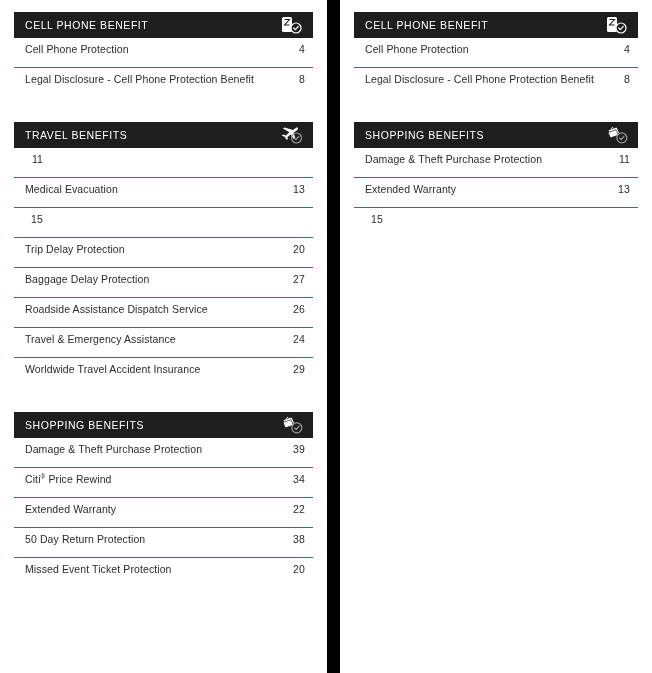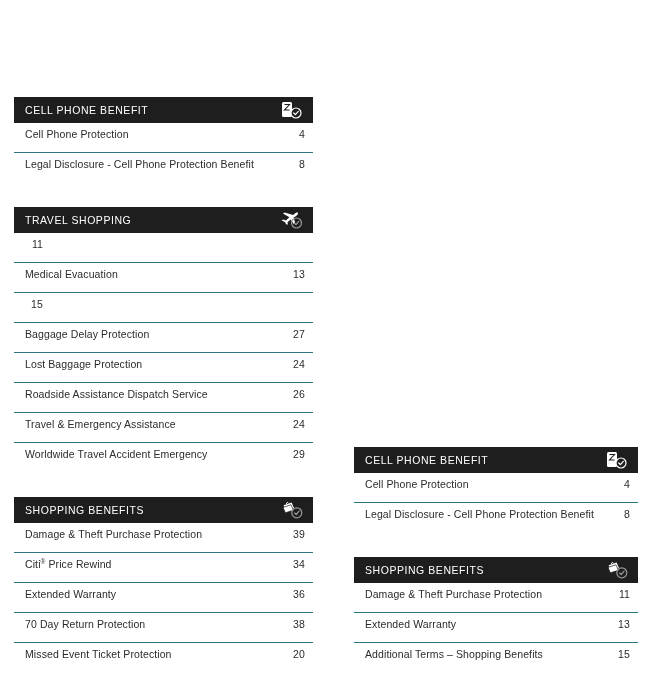--- a/index.html
+++ b/index.html
@@ -12,21 +12,20 @@
     height: 673px;
     font-family: "Liberation Sans", sans-serif;
     position: relative;
     overflow: hidden;
   }
   .page {
     position: absolute;
     inset: 0;
     display: flex;
     background: #ffffff;
-    align-items: flex-end;
   }
   .column {
     position: relative;
     box-sizing: border-box;
     background: #ffffff;
   }
   .column-left {
     width: 327px;
     padding: 12px 14px 0 14px;
   }
@@ -124,57 +123,57 @@
         <span class="row-page">4</span>
       </div>
       <div class="row">
         <span class="row-label">Legal Disclosure - Cell Phone Protection Benefit</span>
         <span class="row-page">8</span>
       </div>
     </div>
 
     <div class="section">
       <div class="section-header">
-        <span class="section-title">TRAVEL SHOPPING</span>
+        <span class="section-title">TRAVEL BENEFITS</span>
         <span class="section-icon">
           <svg width="24" height="18" viewBox="0 0 24 18">
             <path d="M1.5 9.2 L3.4 8.6 L5.8 9.6 L9.4 6.2 L2.9 2.6 L4.6 1.6 L13.1 4.1 L15.6 1.9 C16.6 1.1 18.2 1.3 18.1 2.6 C18.0 3.6 17.0 4.4 16.2 4.9 L13.6 6.6 L15.3 12.2 L13.9 13.2 L10.6 8.6 L7.5 11.2 L7.9 13.2 L6.6 13.8 L4.8 11.0 Z" fill="#ffffff"></path>
             <circle cx="16.5" cy="12" r="5" fill="none" stroke="#9a9a9a" stroke-width="1.2"></circle>
             <path d="M14.2 12 L15.9 13.7 L18.8 10.4" stroke="#9a9a9a" stroke-width="1.2" fill="none" stroke-linecap="round" stroke-linejoin="round"></path>
           </svg>
         </span>
       </div>
       <div class="row">
         <span class="row-page">11</span>
       </div>
       <div class="row">
         <span class="row-label">Medical Evacuation</span>
         <span class="row-page">13</span>
       </div>
       <div class="row">
         <span class="row-page">15</span>
       </div>
       <div class="row">
+        <span class="row-label">Trip Delay Protection</span>
+        <span class="row-page">20</span>
+      </div>
+      <div class="row">
         <span class="row-label">Baggage Delay Protection</span>
         <span class="row-page">27</span>
       </div>
       <div class="row">
-        <span class="row-label">Lost Baggage Protection</span>
-        <span class="row-page">24</span>
-      </div>
-      <div class="row">
         <span class="row-label">Roadside Assistance Dispatch Service</span>
         <span class="row-page">26</span>
       </div>
       <div class="row">
         <span class="row-label">Travel &amp; Emergency Assistance</span>
         <span class="row-page">24</span>
       </div>
       <div class="row">
-        <span class="row-label">Worldwide Travel Accident Emergency</span>
+        <span class="row-label">Worldwide Travel Accident Insurance</span>
         <span class="row-page">29</span>
       </div>
     </div>
 
     <div class="section">
       <div class="section-header">
         <span class="section-title">SHOPPING BENEFITS</span>
         <span class="section-icon">
           <svg width="24" height="18" viewBox="0 0 24 18">
             <path d="M3.6 4.2 L11.6 1.6 L14.0 7.0 L6.0 9.6 Z" fill="#ffffff"></path>
@@ -188,24 +187,24 @@
       <div class="row">
         <span class="row-label">Damage &amp; Theft Purchase Protection</span>
         <span class="row-page">39</span>
       </div>
       <div class="row">
         <span class="row-label"><span>Citi</span><sup>®</sup><span> Price Rewind</span></span>
         <span class="row-page">34</span>
       </div>
       <div class="row">
         <span class="row-label">Extended Warranty</span>
-        <span class="row-page">36</span>
-      </div>
-      <div class="row">
-        <span class="row-label">70 Day Return Protection</span>
+        <span class="row-page">22</span>
+      </div>
+      <div class="row">
+        <span class="row-label">50 Day Return Protection</span>
         <span class="row-page">38</span>
       </div>
       <div class="row">
         <span class="row-label">Missed Event Ticket Protection</span>
         <span class="row-page">20</span>
       </div>
     </div>
 
   </div>
 
@@ -250,20 +249,19 @@
       </div>
       <div class="row">
         <span class="row-label">Damage &amp; Theft Purchase Protection</span>
         <span class="row-page">11</span>
       </div>
       <div class="row">
         <span class="row-label">Extended Warranty</span>
         <span class="row-page">13</span>
       </div>
       <div class="row">
-        <span class="row-label">Additional Terms – Shopping Benefits</span>
         <span class="row-page">15</span>
       </div>
     </div>
 
   </div>
 
 </div>
 
 </body></html>

